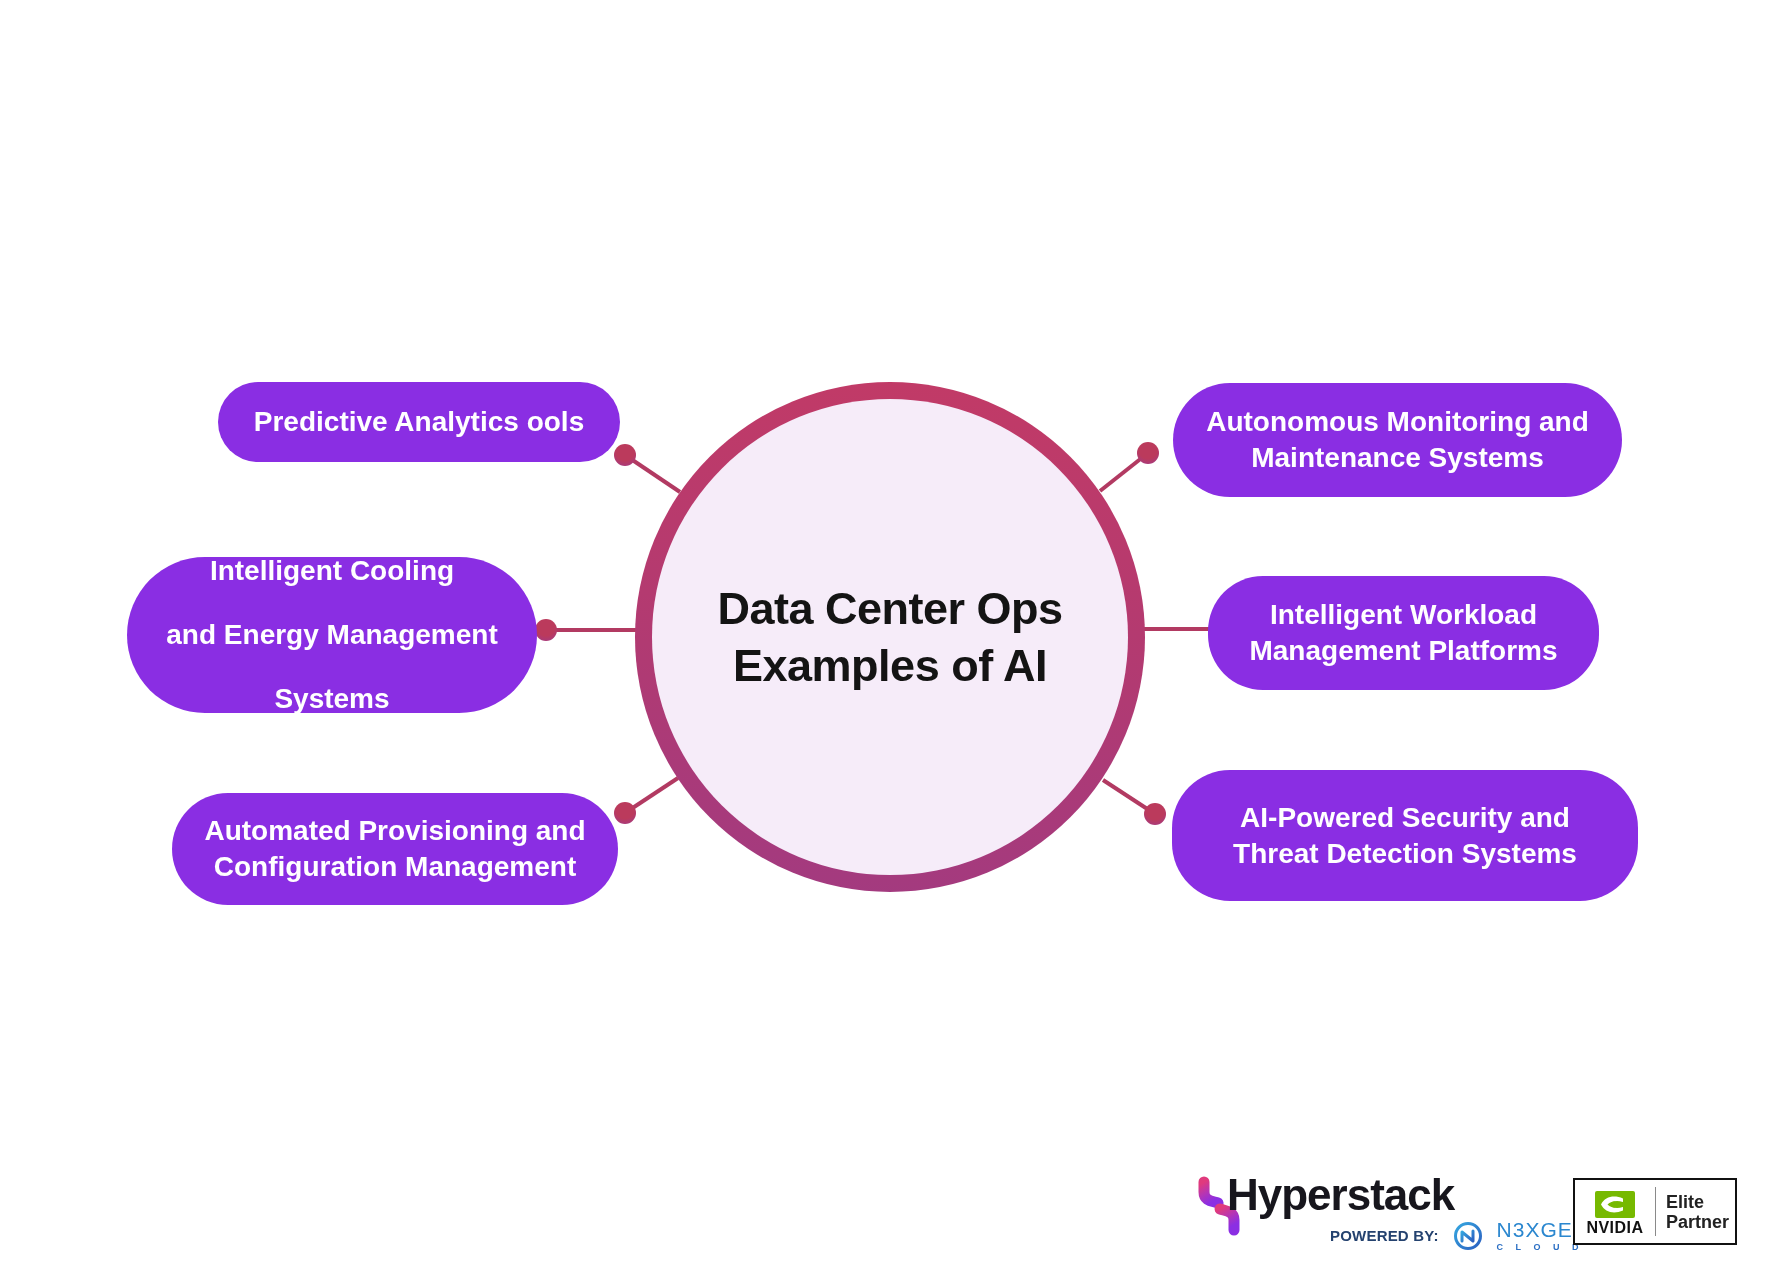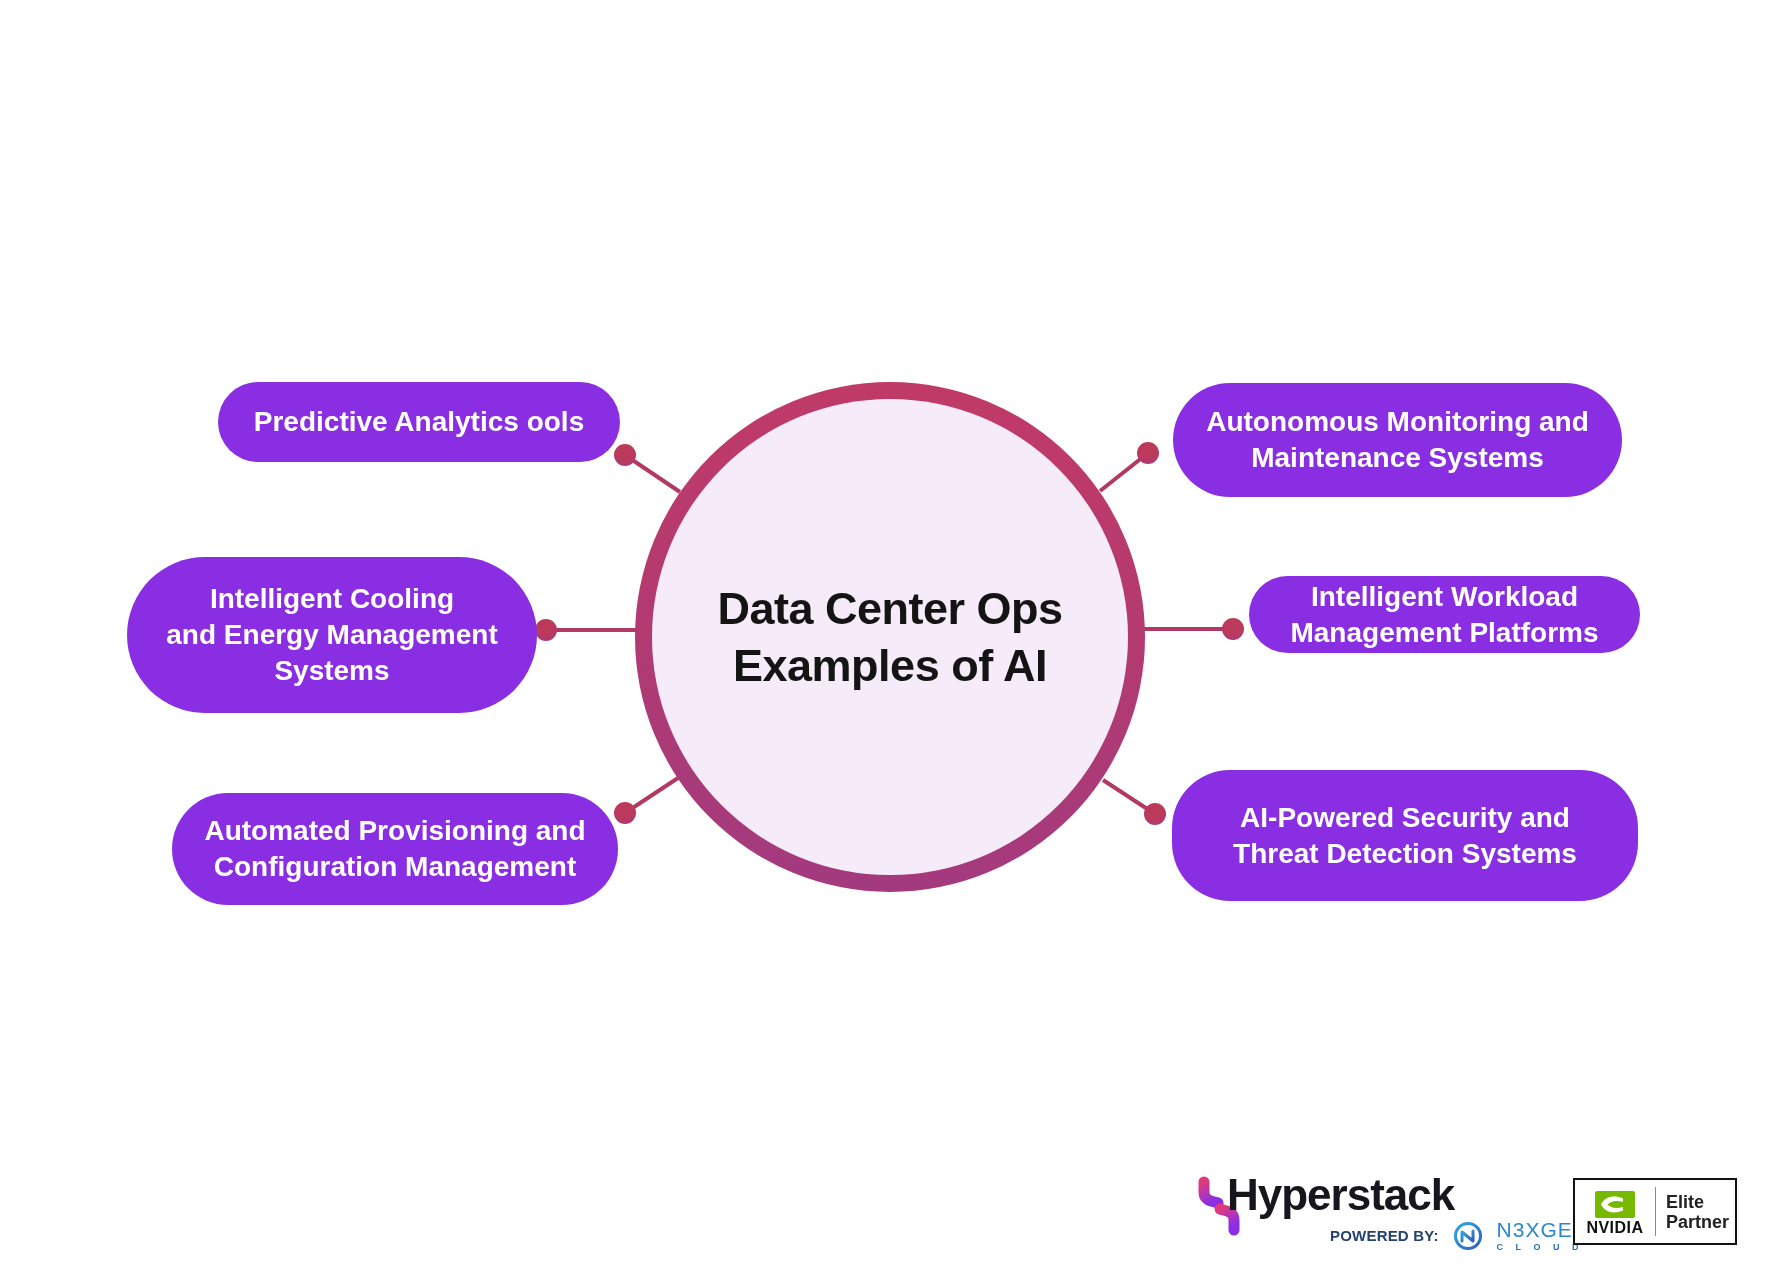--- a/index.html
+++ b/index.html
@@ -93,37 +93,37 @@
     <g>
       <line x1="1155" y1="814" x2="1103" y2="780" stroke="#b23a62" stroke-width="4"></line>
       <circle cx="1155" cy="814" r="11" fill="url(#dotGrad)"></circle>
     </g>
   </svg>
 
   <div class="pill" style="left:218px;top:382px;width:402px;height:80px;border-radius:40px;">
     <span>Predictive Analytics ools</span>
   </div>
 
-  <div class="pill" style="left:127px;top:557px;width:410px;height:156px;border-radius:78px;">
+  <div class="pill" style="left:127px;top:557px;width:410px;height:156px;border-radius:78px;gap:28px;">
     <span>Intelligent Cooling</span>
     <span>and Energy Management</span>
     <span>Systems</span>
   </div>
 
   <div class="pill" style="left:172px;top:793px;width:446px;height:112px;border-radius:56px;">
     <span>Automated Provisioning and</span>
     <span>Configuration Management</span>
   </div>
 
   <div class="pill" style="left:1173px;top:383px;width:449px;height:114px;border-radius:57px;">
     <span>Autonomous Monitoring and</span>
     <span>Maintenance Systems</span>
   </div>
 
-  <div class="pill" style="left:1249px;top:576px;width:391px;height:77px;border-radius:55px;">
+  <div class="pill" style="left:1208px;top:576px;width:391px;height:114px;border-radius:55px;">
     <span>Intelligent Workload</span>
     <span>Management Platforms</span>
   </div>
 
   <div class="pill" style="left:1172px;top:770px;width:466px;height:131px;border-radius:58px;">
     <span>AI-Powered Security and</span>
     <span>Threat Detection Systems</span>
   </div>
 
   <div class="circle-outer">

